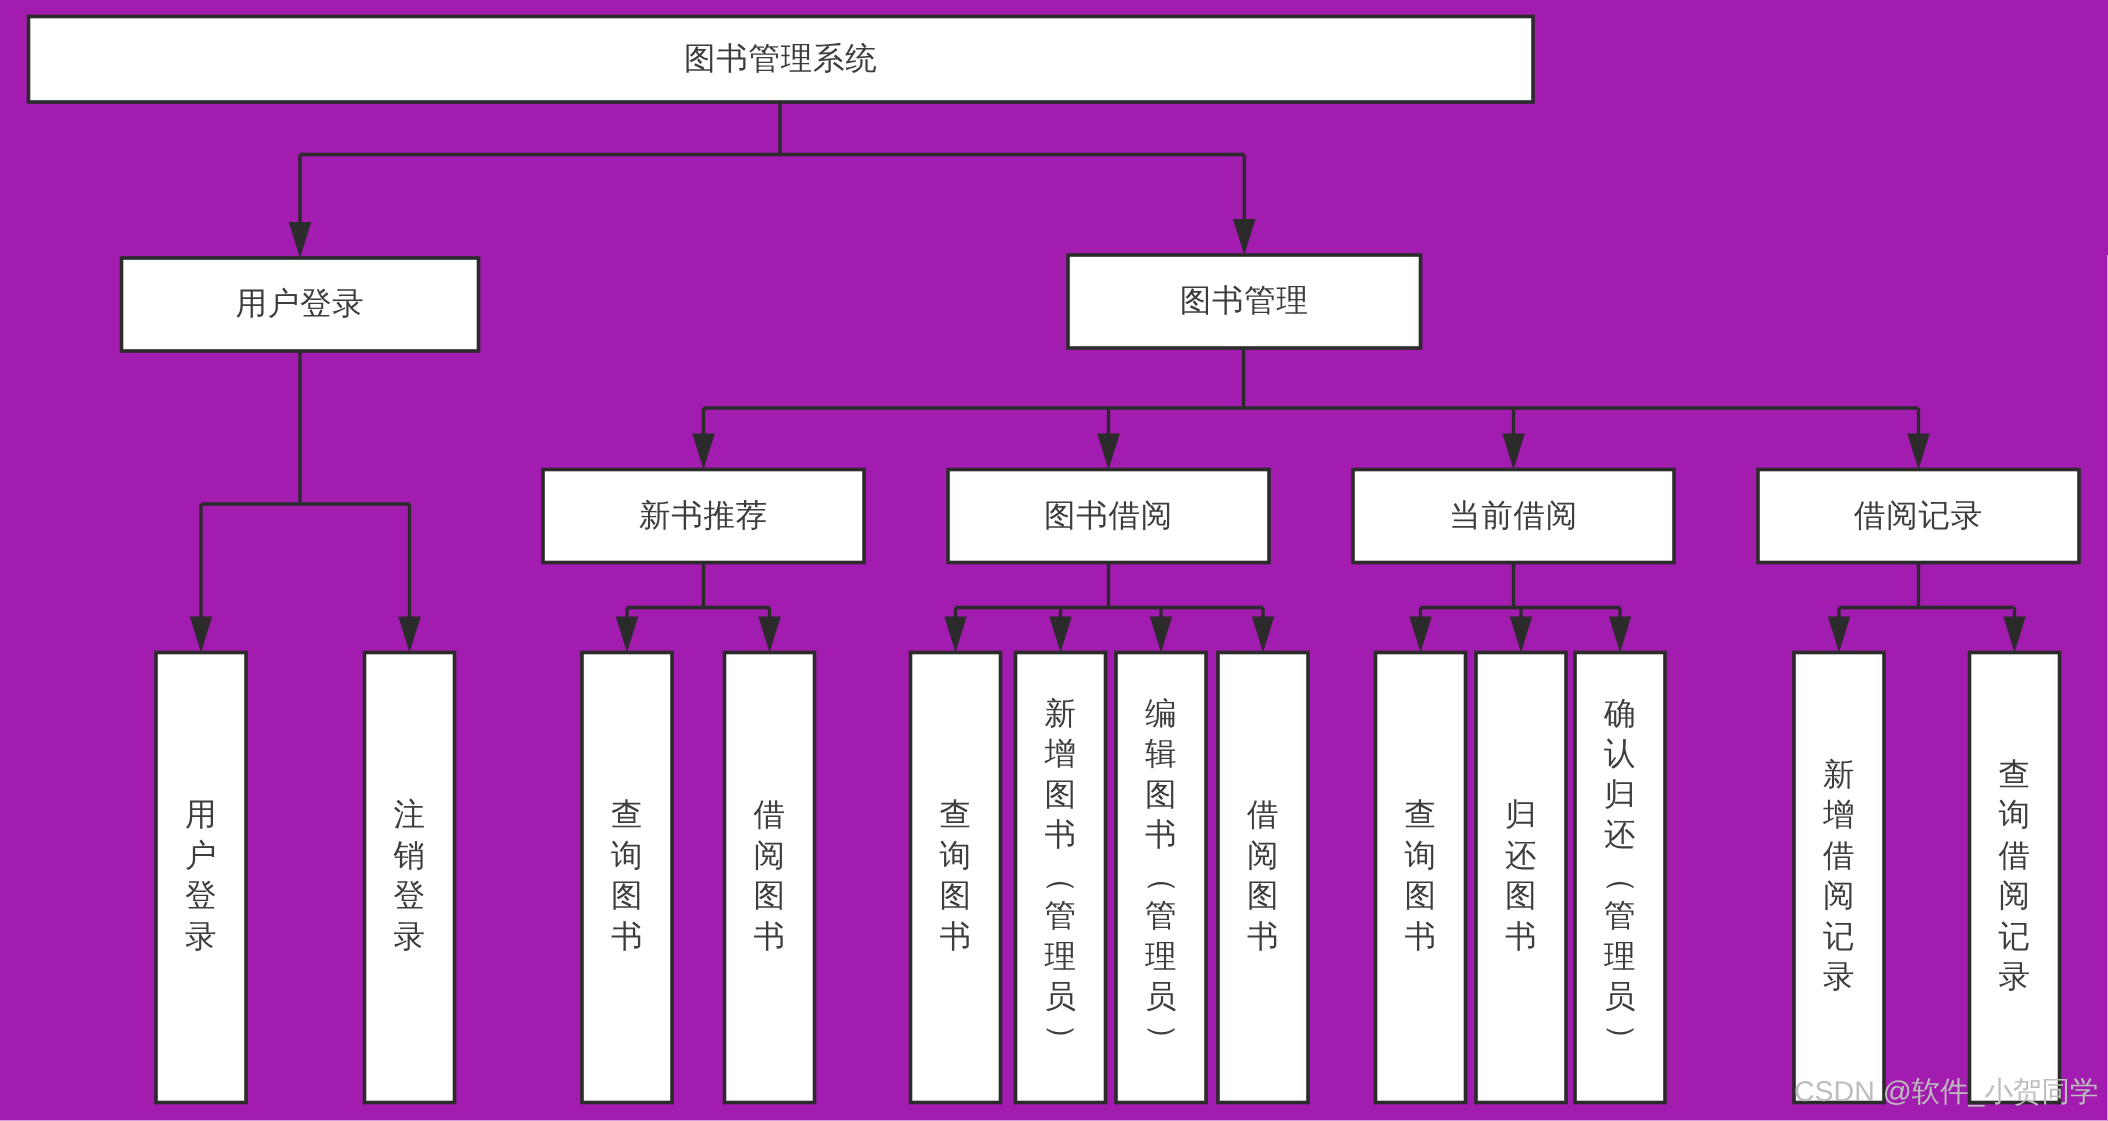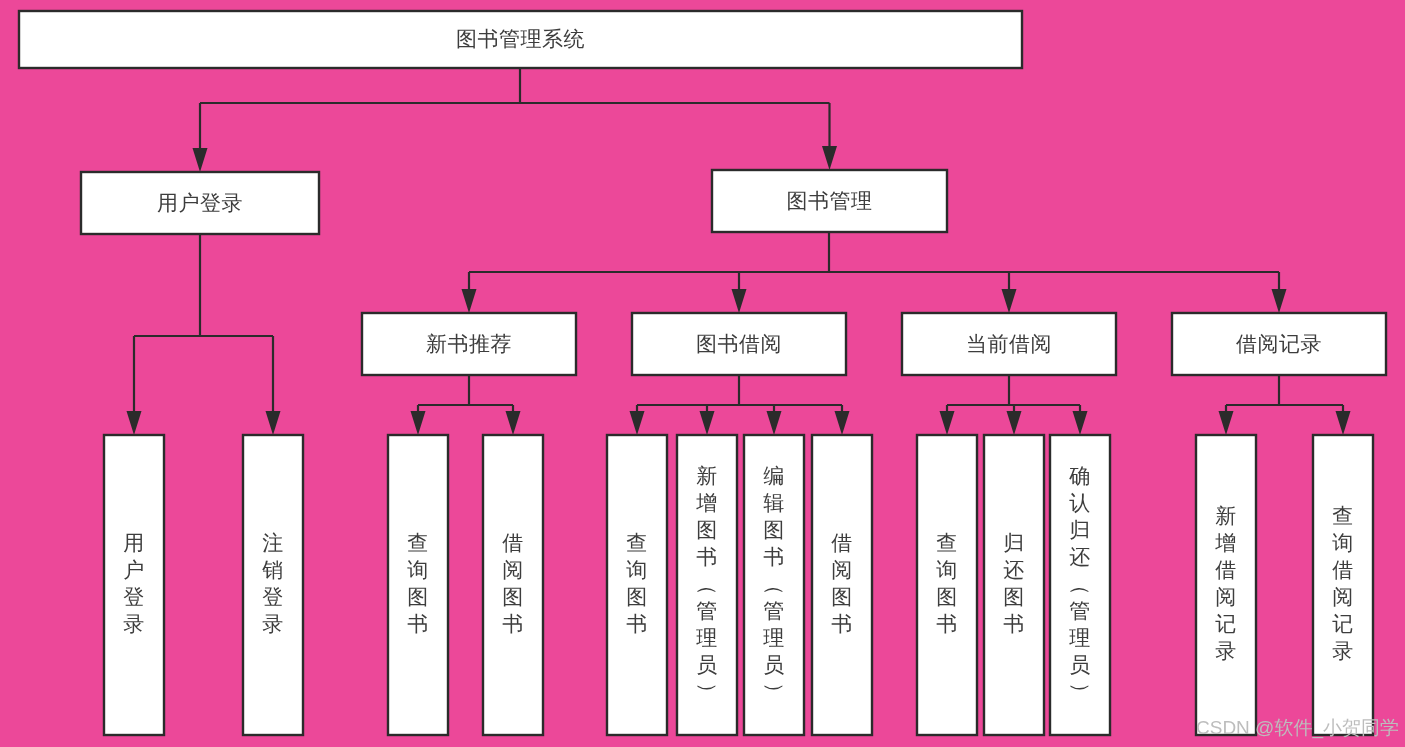--- a/index.html
+++ b/index.html
@@ -11,21 +11,21 @@
   body {
     width: 1405px;
     height: 747px;
     overflow: hidden;
     font-family: "Liberation Sans", "DejaVu Sans", sans-serif;
   }
   #diagram-root {
     position: relative;
     width: 1405px;
     height: 747px;
-    background: #ec4899;
+    background: #a21caf;
   }
   svg.diagram-canvas {
     display: block;
     width: 1405px;
     height: 747px;
   }
   .node-rect {
     fill: #ffffff;
     stroke: #2b2b2b;
     stroke-width: 2.4;

